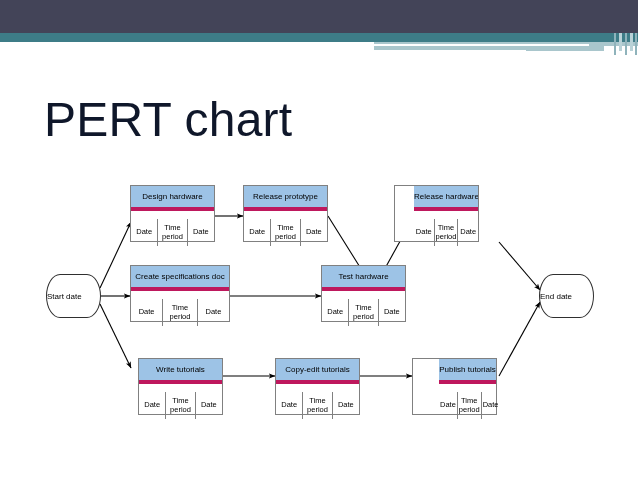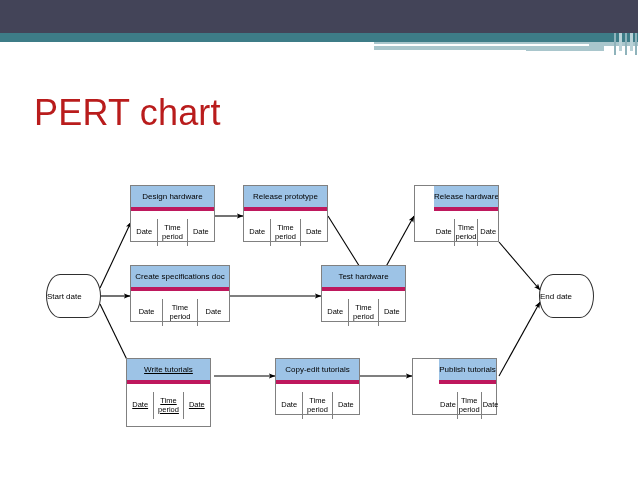--- a/index.html
+++ b/index.html
@@ -18,22 +18,22 @@
   .bar-teal-r{position:absolute;left:374px;top:33px;width:264px;height:13px;background:#3d7c87;}
   .bar-steel-a{position:absolute;left:374px;top:42px;width:264px;height:4px;background:#a9c6cc;}
   .bar-white-a{position:absolute;left:374px;top:44px;width:215px;height:3px;background:#ffffff;}
   .bar-steel-b{position:absolute;left:374px;top:46px;width:230px;height:5px;background:#a9c6cc;}
   .bar-white-b{position:absolute;left:374px;top:50px;width:152px;height:3px;background:#ffffff;}
   .bar-steel-c{position:absolute;left:524px;top:46px;width:80px;height:3px;background:#a9c6cc;}
   .tick{position:absolute;top:33px;width:2px;height:22px;background:#8fb3bb;}
   .tick2{position:absolute;top:33px;width:3px;height:18px;background:#b9d2d7;}
   
   #page-title{
-    position:absolute;left:34px;top:92px;
-    font-size:36px;font-weight:400;color:#b91c1c;
+    position:absolute;left:44px;top:92px;
+    font-size:48px;font-weight:400;color:#0f172a;
     letter-spacing:0.2px;white-space:nowrap;
   }
   
   #diagram{position:absolute;left:0;top:150px;width:638px;height:310px;}
   #edges{position:absolute;left:0;top:0;width:638px;height:310px;}
   .node{
     position:absolute;
     border:1px solid #808080;
     background:#ffffff;
     box-sizing:border-box;
@@ -144,21 +144,21 @@
 
   <div class="node" style="left:243px;top:35px;width:85px;height:57px;">
     <div class="node-title">Release prototype</div>
     <div class="node-cells">
       <div class="cell">Date</div>
       <div class="cell mid">Time period</div>
       <div class="cell">Date</div>
     </div>
   </div>
 
-  <div class="node" style="left:414px;top:35px;width:85px;height:57px;padding-left:19px;">
+  <div class="node" style="left:394px;top:35px;width:85px;height:57px;padding-left:19px;">
     <div class="node-title">Release hardware</div>
     <div class="node-cells">
       <div class="cell">Date</div>
       <div class="cell mid">Time period</div>
       <div class="cell">Date</div>
     </div>
   </div>
 
   <div class="node" style="left:130px;top:115px;width:100px;height:57px;">
     <div class="node-title">Create specifications doc</div>
@@ -171,21 +171,21 @@
 
   <div class="node" style="left:321px;top:115px;width:85px;height:57px;">
     <div class="node-title">Test hardware</div>
     <div class="node-cells">
       <div class="cell">Date</div>
       <div class="cell mid">Time period</div>
       <div class="cell">Date</div>
     </div>
   </div>
 
-  <div class="node" style="left:126px;top:208px;width:85px;height:69px;text-decoration:underline;">
+  <div class="node" style="left:138px;top:208px;width:85px;height:57px;">
     <div class="node-title">Write tutorials</div>
     <div class="node-cells">
       <div class="cell">Date</div>
       <div class="cell mid">Time period</div>
       <div class="cell">Date</div>
     </div>
   </div>
 
   <div class="node" style="left:275px;top:208px;width:85px;height:57px;">
     <div class="node-title">Copy-edit tutorials</div>

